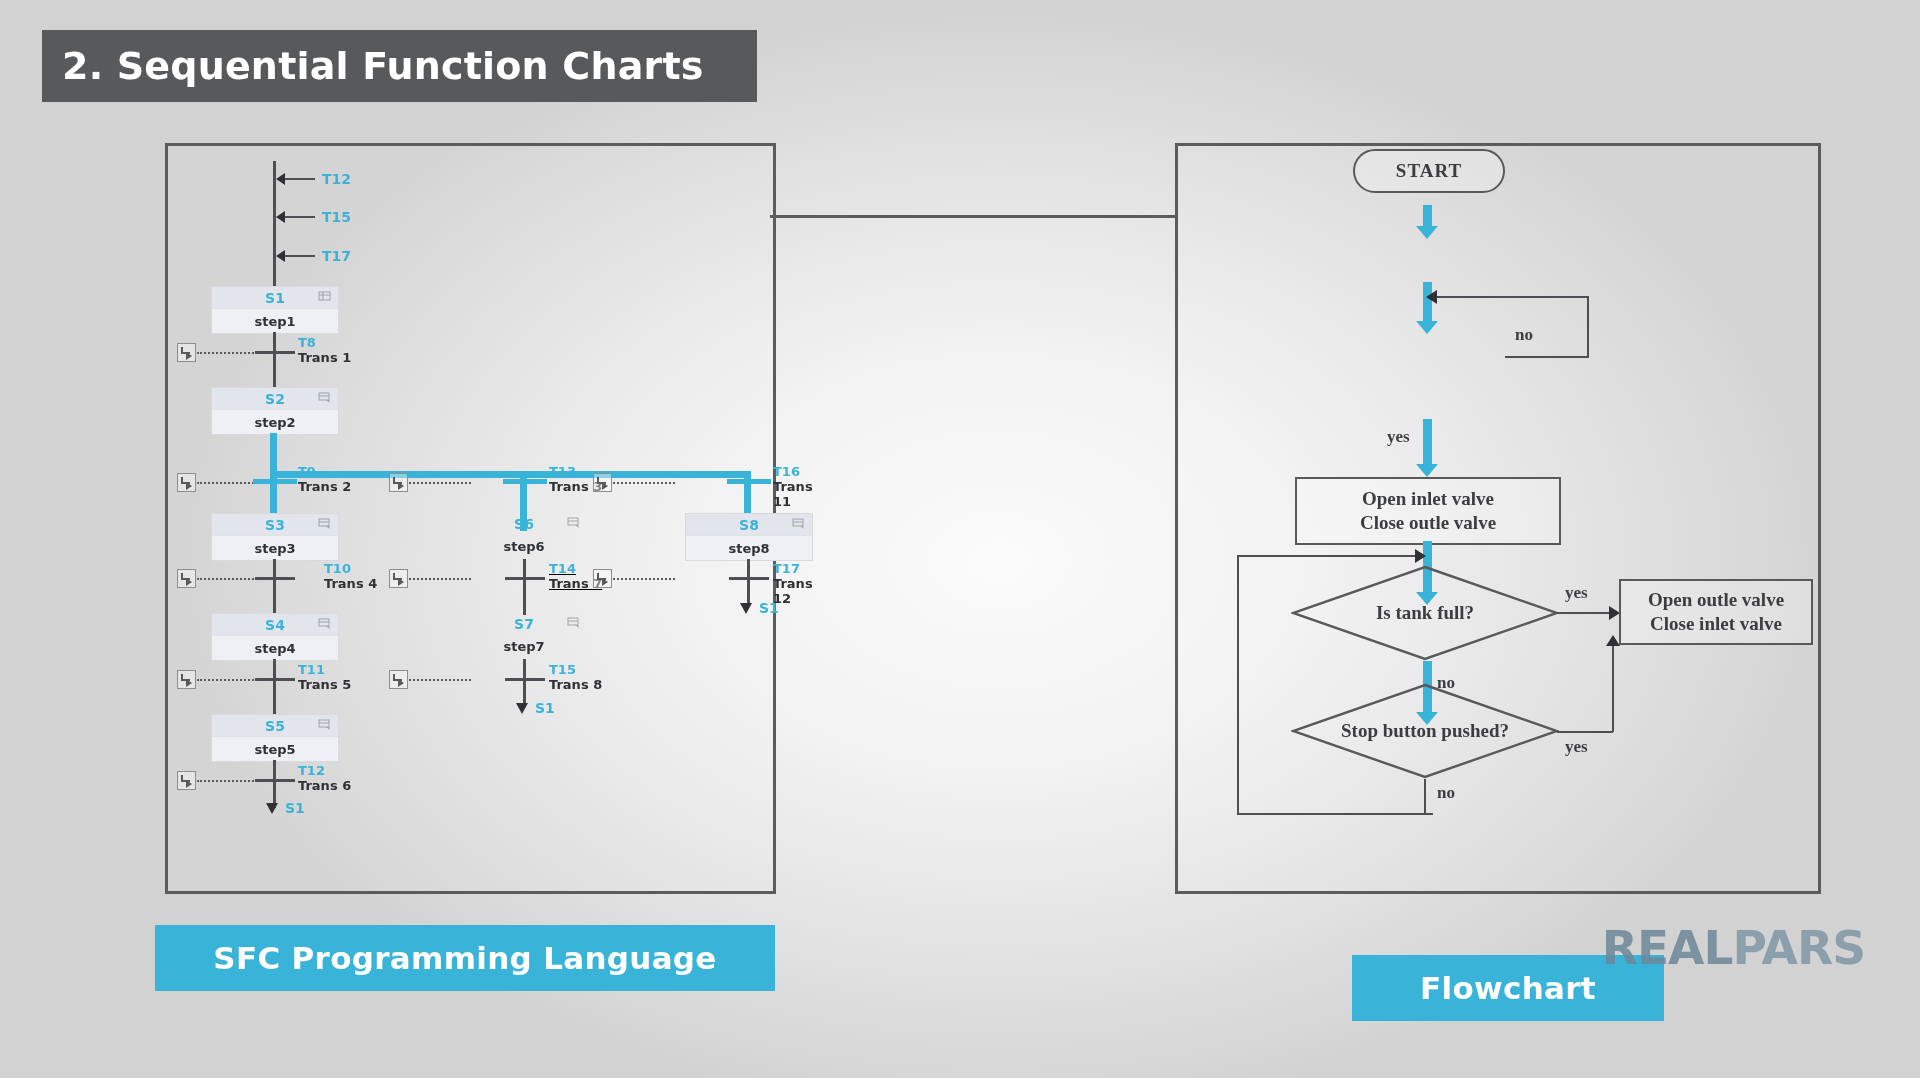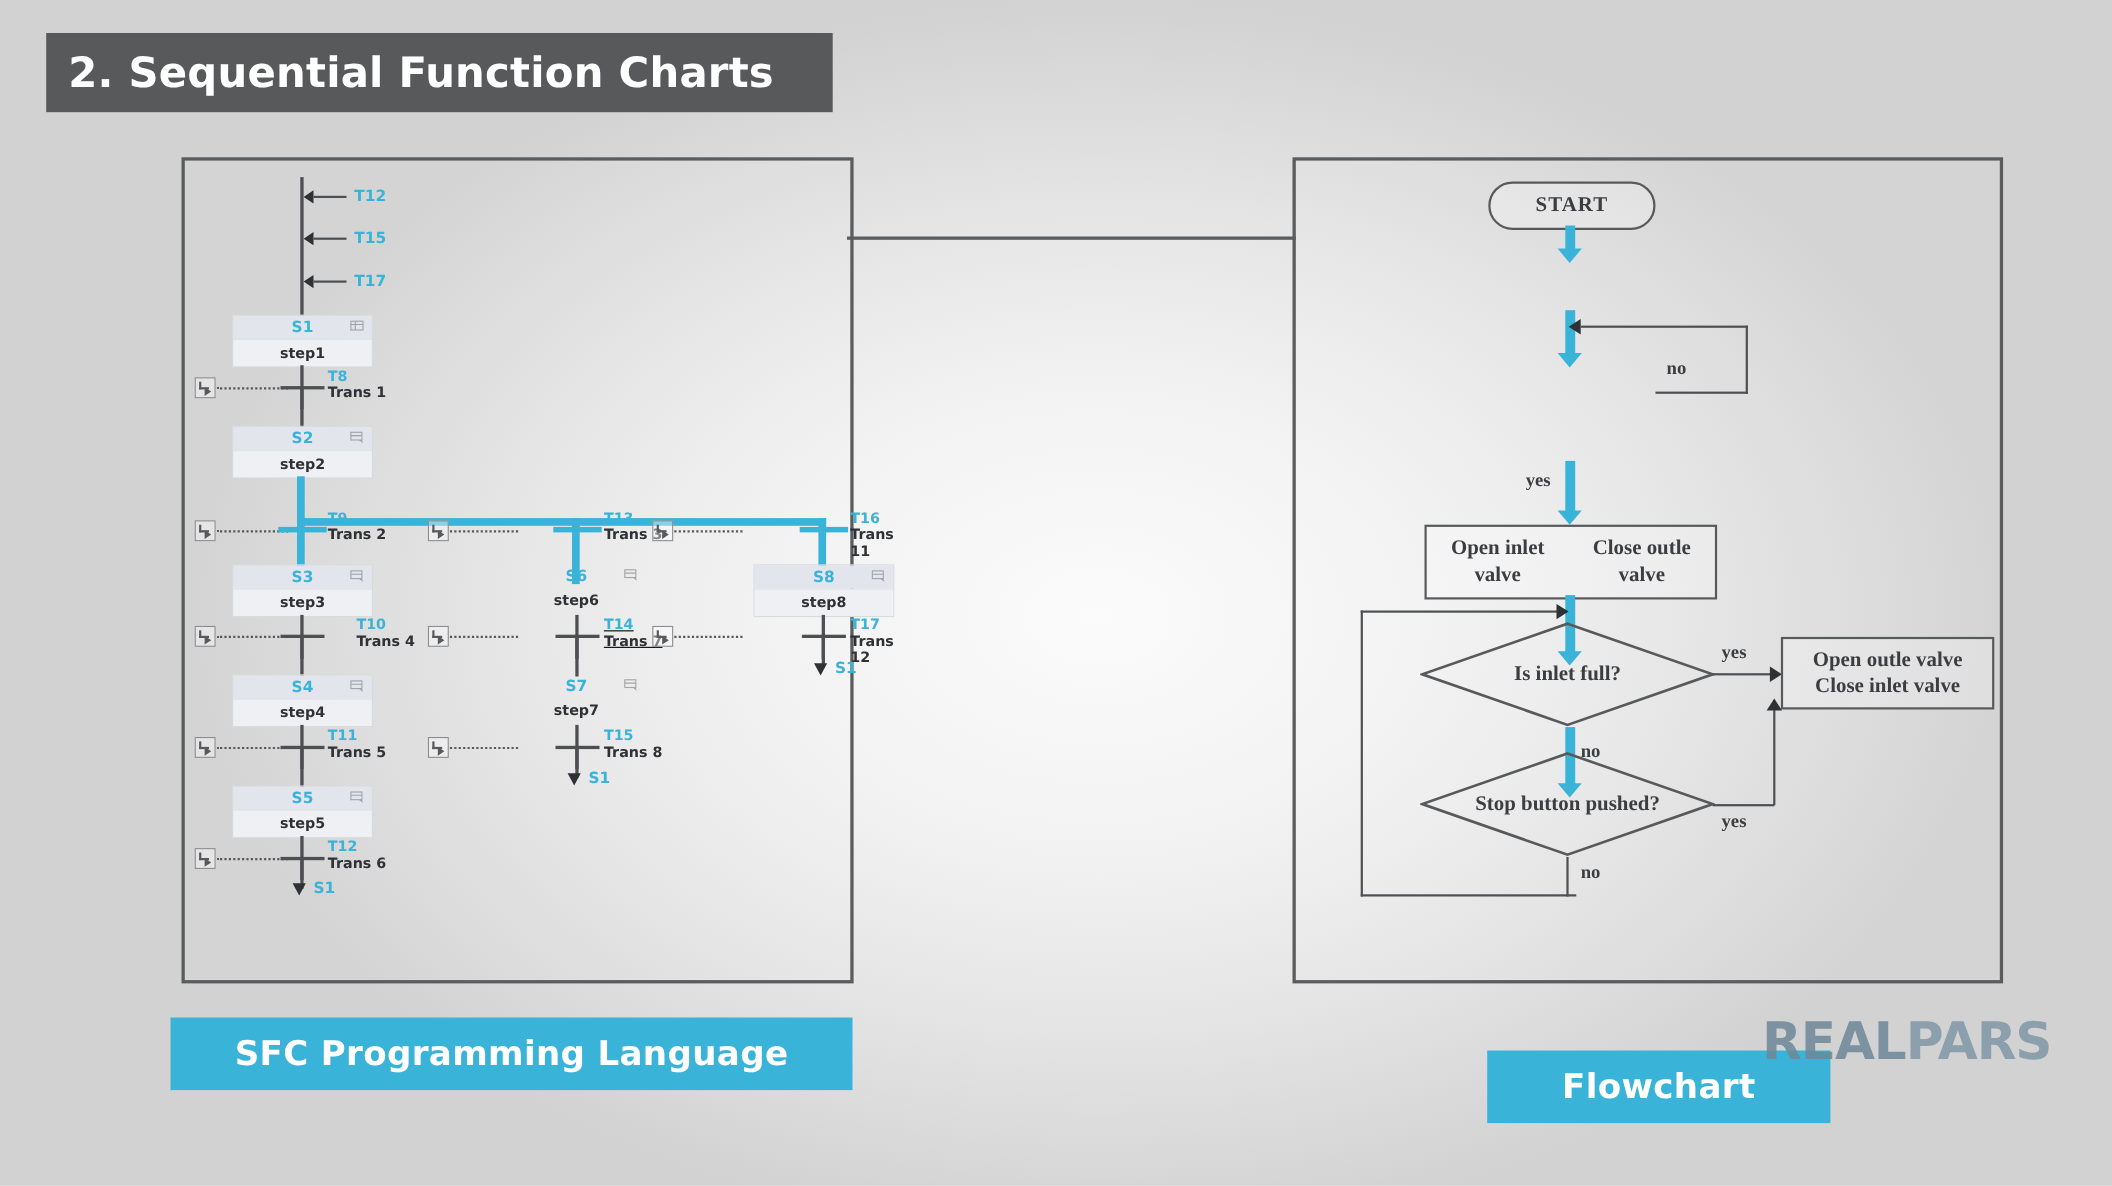--- a/index.html
+++ b/index.html
@@ -386,53 +386,53 @@
   </div>
   <div class="sfc-rail" style="left:582px;top:435px;width:3px;height:28px;"></div>
   <div class="retarrow" style="left:575px;top:460px;">
     <div class="dn"></div>
     <div class="lab">S1</div>
   </div>
 </div>
 
 <div id="flow">
 
-  <div class="fnode fterm" style="left:178px;top:22px;width:148px;height:40px;">
+  <div class="fnode fterm" style="left:178px;top:6px;width:148px;height:40px;">
     <span>START</span>
   </div>
   <div class="carrow" style="left:248px;top:62px;height:22px;"></div>
 
   <div class="carrow" style="left:248px;top:139px;height:40px;"></div>
 
   <div class="gline h" style="left:262px;top:153px;width:152px;"></div>
   <div class="ghead-l" style="left:251px;top:147px;"></div>
   <div class="gline v" style="left:412px;top:153px;height:62px;"></div>
   <div class="gline h" style="left:330px;top:213px;width:84px;"></div>
   <div class="flab" style="left:340px;top:182px;">no</div>
 
 
   <div class="carrow" style="left:248px;top:276px;height:46px;"></div>
   <div class="flab" style="left:212px;top:284px;">yes</div>
 
-  <div class="fnode fproc" style="left:120px;top:334px;width:262px;height:64px;flex-direction:row;">
+  <div class="fnode fproc" style="left:120px;top:334px;width:262px;height:64px;flex-direction:column;">
     <span>Open inlet valve</span>
     <span>Close outle valve</span>
   </div>
   <div class="carrow" style="left:248px;top:398px;height:52px;"></div>
 
   <div class="gline h" style="left:62px;top:412px;width:187px;"></div>
   <div class="ghead-r" style="left:240px;top:406px;"></div>
   <div class="gline v" style="left:62px;top:412px;height:260px;"></div>
   <div class="gline h" style="left:62px;top:670px;width:196px;"></div>
 
   <div class="fdec" style="left:116px;top:422px;width:268px;height:96px;">
     <svg class="dshape" viewBox="0 0 268 96" preserveAspectRatio="none">
       <polygon points="134,2 266,48 134,94 2,48" fill="none" stroke="#58595b" stroke-width="2.4" vector-effect="non-scaling-stroke"></polygon>
     </svg>
-    <span class="dtxt">Is inlet full?</span>
+    <span class="dtxt">Is tank full?</span>
   </div>
 
   <div class="gline h" style="left:382px;top:469px;width:60px;"></div>
   <div class="ghead-r" style="left:434px;top:463px;"></div>
   <div class="flab" style="left:390px;top:440px;">yes</div>
 
   <div class="fnode fproc" style="left:444px;top:436px;width:190px;height:62px;flex-direction:column;">
     <span>Open outle valve</span>
     <span>Close inlet valve</span>
   </div>

